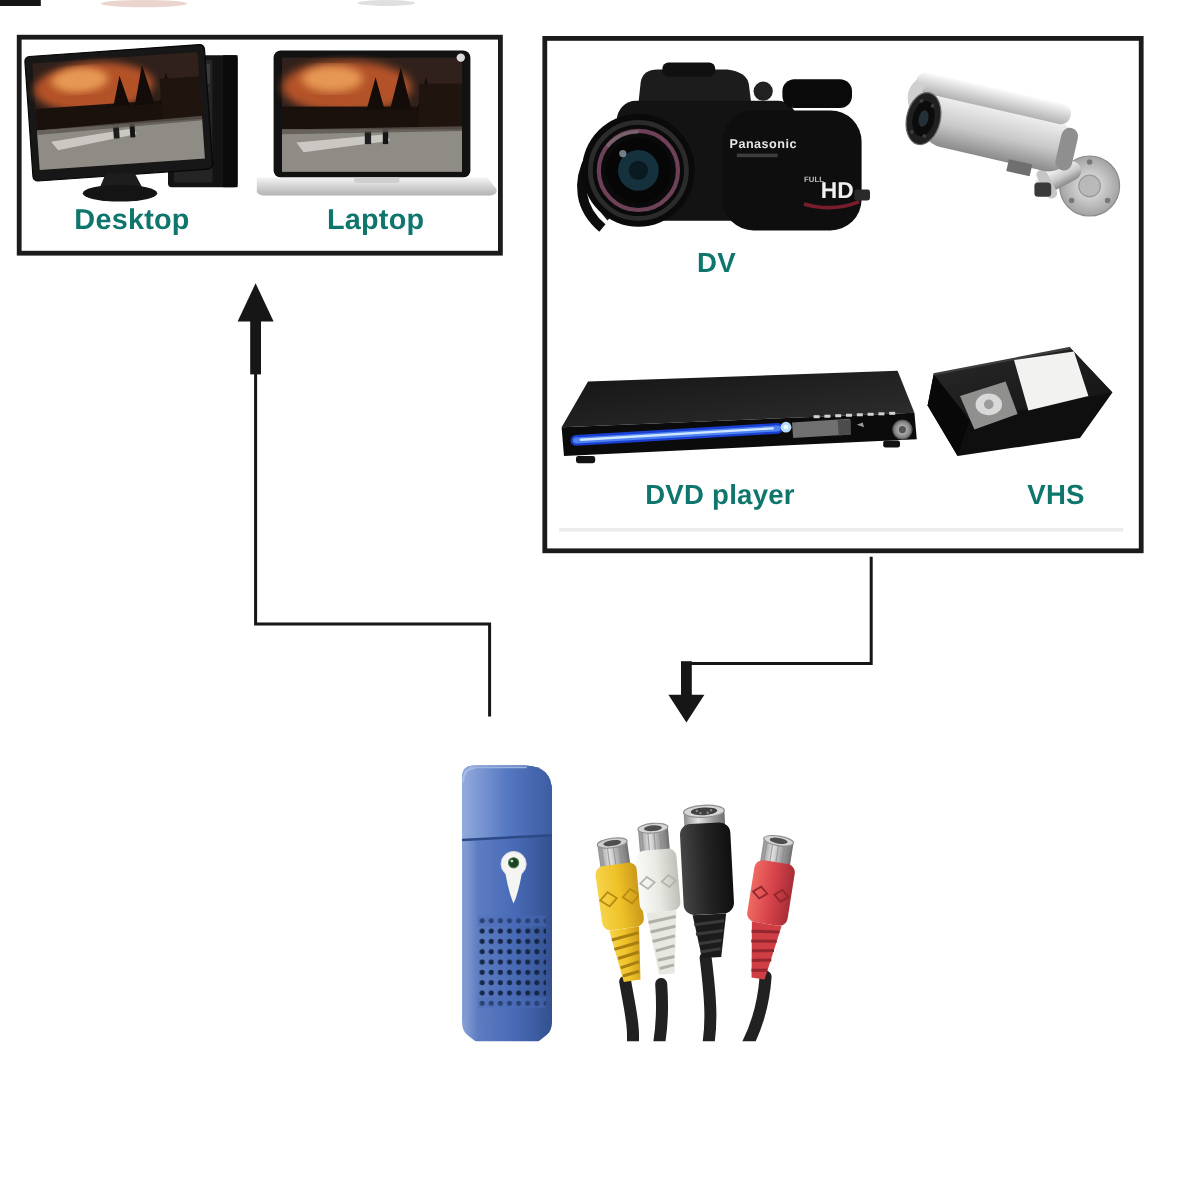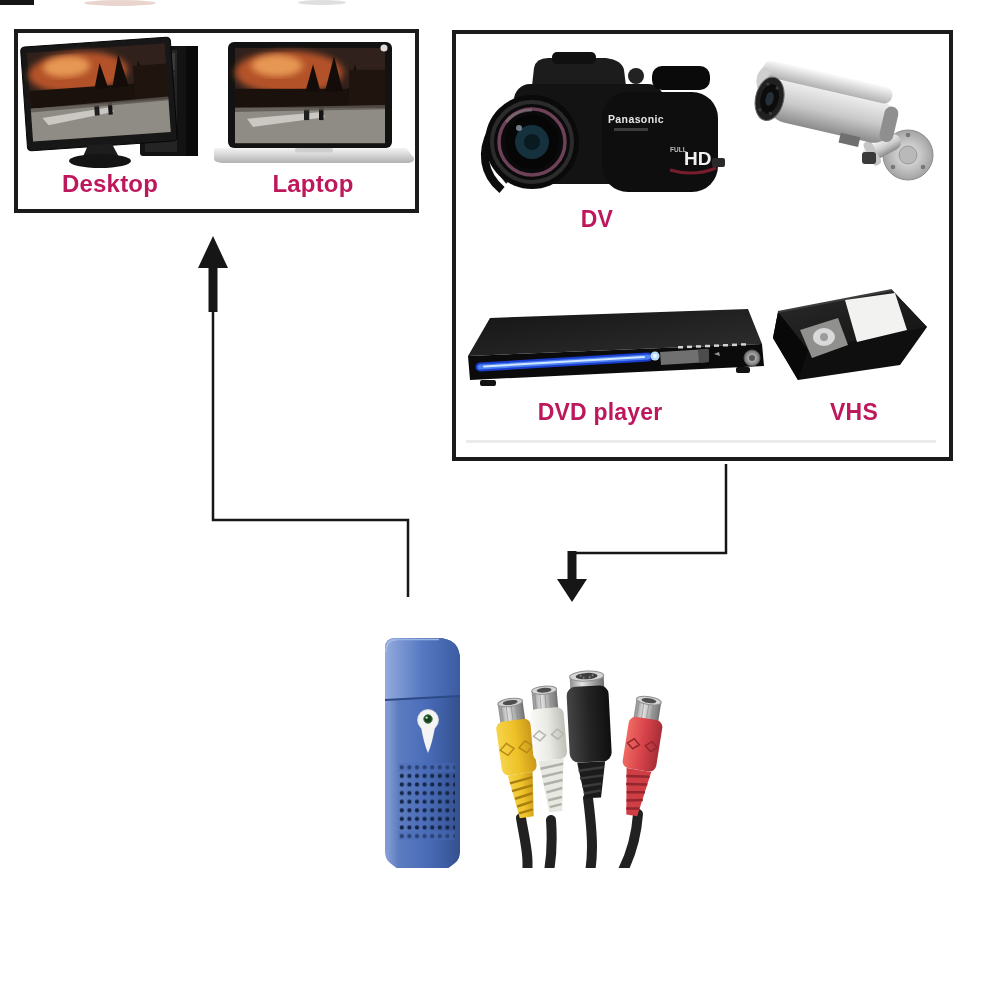--- a/index.html
+++ b/index.html
@@ -1,28 +1,28 @@
 <!DOCTYPE html>
 <html><head>
 <meta charset="utf-8">
 <style>
   html,body{margin:0;padding:0;background:#fff;}
   #stage{position:relative;width:990px;height:868px;background:#ffffff;overflow:hidden;
          font-family:"Liberation Sans",sans-serif;}
   .box{position:absolute;border:4px solid #1b1b1b;background:#ffffff;box-sizing:border-box;}
   #computers-box{left:14px;top:29px;width:405px;height:184px;}
   #sources-box{left:452px;top:30px;width:501px;height:431px;}
-  .dev-label{position:absolute;color:#be185d;font-weight:700;text-align:center;
+  .dev-label{position:absolute;color:#0f766e;font-weight:700;text-align:center;
              font-size:23px;line-height:1.1;letter-spacing:.2px;}
   #desktop-label{left:30px;top:171px;width:160px;font-size:24px;}
   #laptop-label{left:233px;top:171px;width:160px;font-size:24px;}
   #dv-label{left:517px;top:207px;width:160px;}
   #security-label{left:737px;top:207px;width:216px;}
   #dvd-label{left:495px;top:400px;width:210px;text-align:center;}
-  #vhs-label{left:774px;top:400px;width:160px;}
+  #vhs-label{left:800px;top:400px;width:160px;}
   .abs{position:absolute;}
   .remnant{position:absolute;pointer-events:none;}
   svg{display:block;}
   text{font-family:"Liberation Sans",sans-serif;}
 </style>
 </head>
 <body>
 
 <div id="stage">
 

